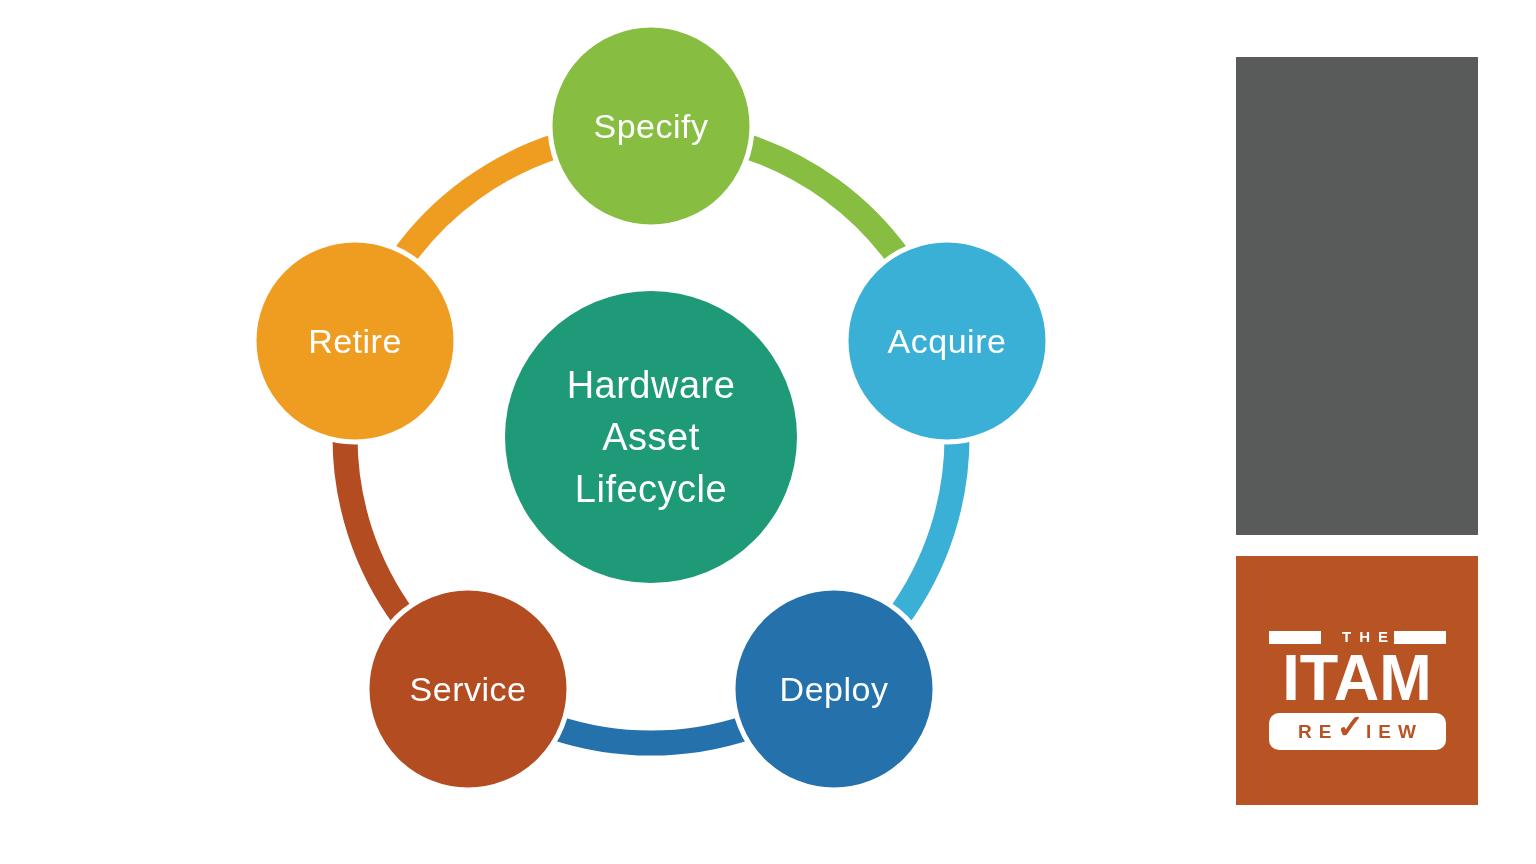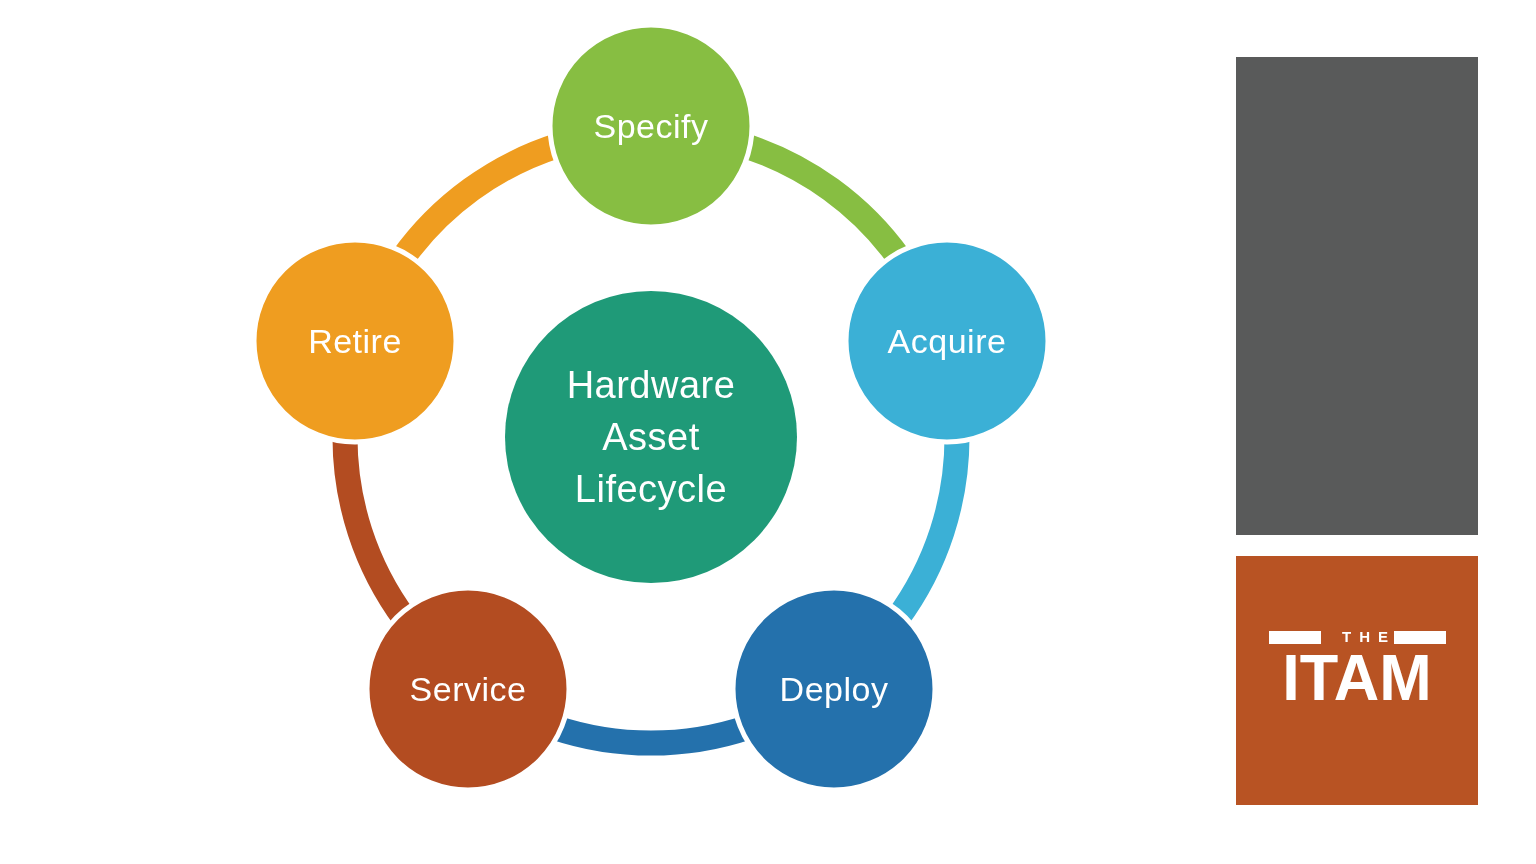--- a/index.html
+++ b/index.html
@@ -126,15 +126,20 @@
 
   <div class="media-box" style="background-color: rgb(89, 90, 90);"></div>
 
   <div class="logo-box" style="background-color: rgb(184, 83, 35);">
     <div class="logo-the-row">
       <span class="logo-bar" style="background-color: rgb(255, 255, 255);"></span>
       <span class="logo-the" style="color: rgb(255, 255, 255); margin-left: 16px;">THE</span>
       <span class="logo-bar" style="background-color: rgb(255, 255, 255);"></span>
     </div>
     <div class="logo-itam" style="color: rgb(255, 255, 255);">ITAM</div>
+    <div class="logo-review-box" style="background-color: rgb(255, 255, 255); color: rgb(184, 83, 35);">
+      <span class="rv">RE</span>
+        <span class="check">✓</span>
+        <span class="rv">IEW</span>
+    </div>
   </div>
 
 </div>
 
 </body></html>

